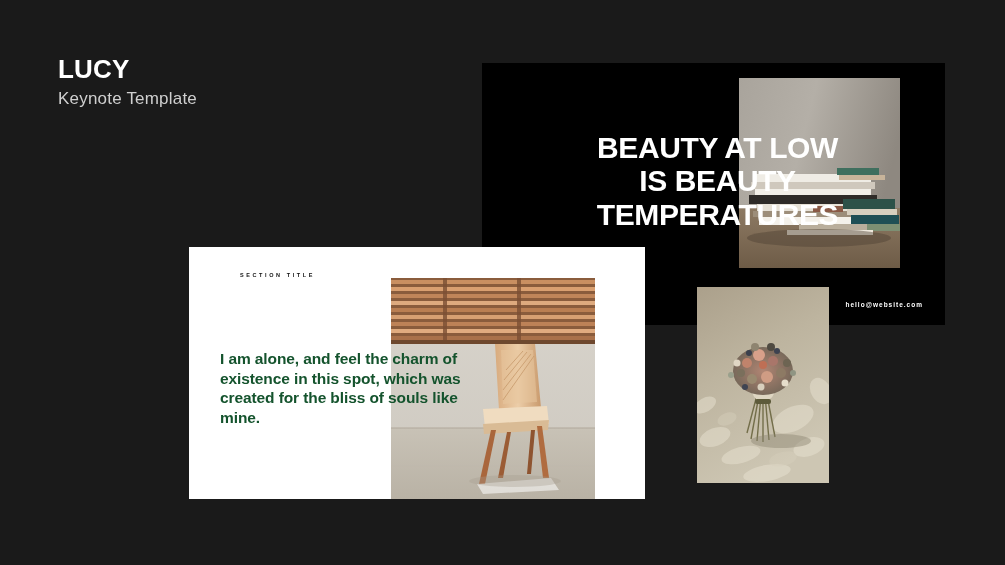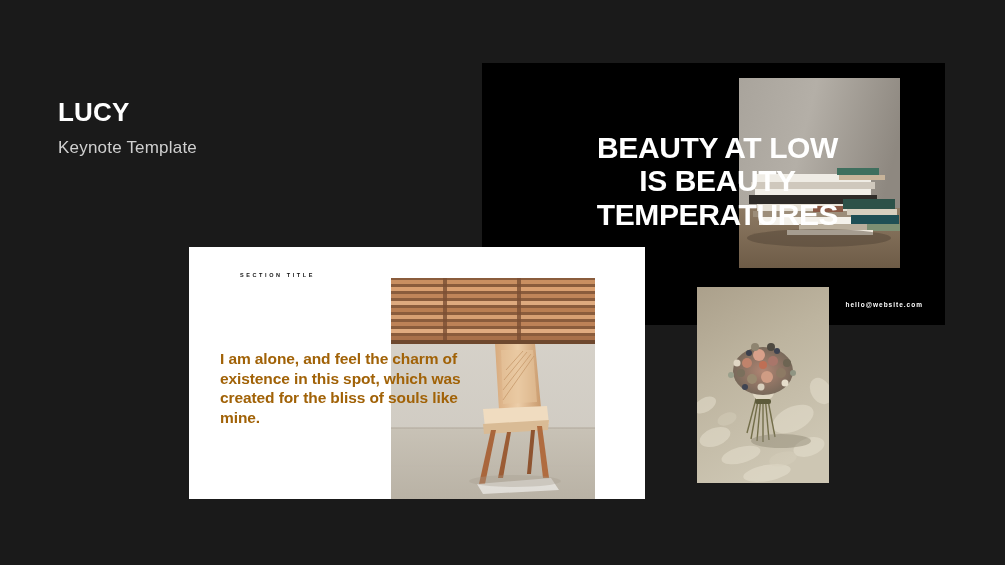--- a/index.html
+++ b/index.html
@@ -27,25 +27,24 @@
     left: 58px;
     top: 56px;
     line-height: 1;
   }
   .brand-title {
     display: block;
     font-size: 26px;
     font-weight: bold;
     color: #ffffff;
     letter-spacing: 0.2px;
-    margin-top: 43px;
   }
   .brand-subtitle {
     display: block;
-    margin-top: 14px;
+    margin-top: 8px;
     font-size: 17px;
     font-weight: normal;
     color: #cfcfcf;
     letter-spacing: 0.2px;
   }
 
   
   .slide {
     position: absolute;
     overflow: hidden;
@@ -123,21 +122,21 @@
     letter-spacing: 2.6px;
     color: #111111;
     z-index: 3;
   }
   .quote {
     position: absolute;
     left: 31px;
     top: 102px;
     width: 250px;
     z-index: 3;
-    color: #a16207;
+    color: #14532d;
     font-weight: bold;
     font-size: 15.5px;
     line-height: 1.26;
     letter-spacing: -0.1px;
   }
   .photo-chair {
     position: absolute;
     left: 202px;   
     top: 31px;     
     width: 204px;

